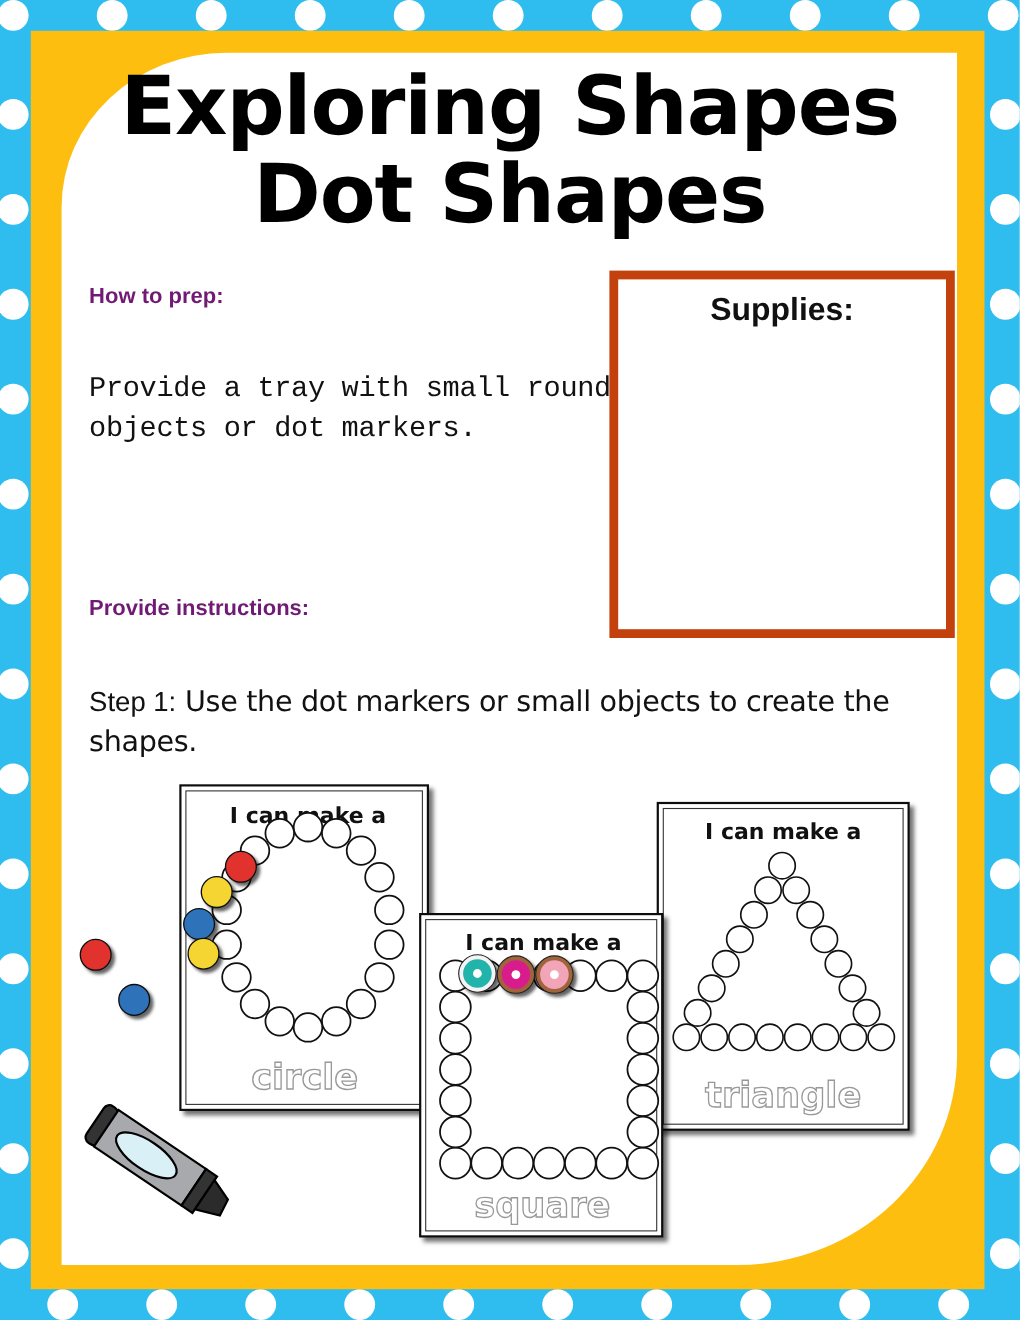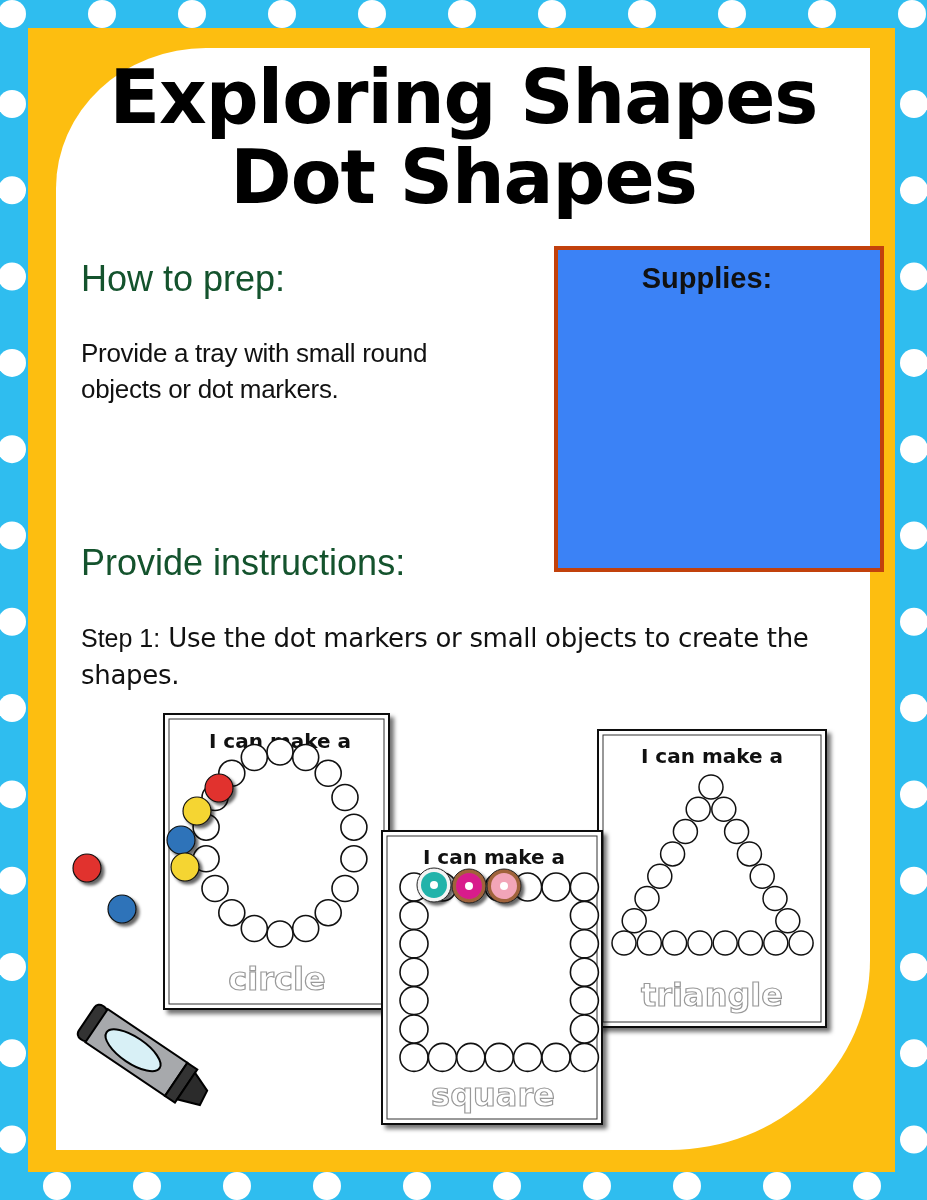--- a/index.html
+++ b/index.html
@@ -1,23 +1,23 @@
 <!DOCTYPE html>
 <html><head>
 <meta charset="utf-8">
 <style>
   html,body{margin:0;padding:0;}
   body{width:927px;height:1200px;position:relative;overflow:hidden;background:#2fbdef;font-family:"Liberation Sans",sans-serif;}
   .dots{position:absolute;left:0;top:0;width:927px;height:1200px;}
   .frame{position:absolute;left:28px;top:28px;width:867px;height:1144px;background:#fdbe10;}
   .panel{position:absolute;left:56px;top:48px;width:814px;height:1102px;background:#fff;border-top-left-radius:150px 140px;border-bottom-right-radius:200px 190px;}
   .title{position:absolute;left:0;top:57px;width:927px;text-align:center;font-family:"DejaVu Sans",sans-serif;font-weight:bold;font-size:74px;line-height:80px;letter-spacing:-1px;color:#000;}
-  .h2{position:absolute;font-family:"Liberation Sans",sans-serif;font-weight:normal;font-size:36px;color:#14532d;}
-  .body-text{position:absolute;font-family:Liberation Sans, sans-serif;font-weight:200;font-size:26px;line-height:36px;color:#111;letter-spacing:-0.3px;}
-  .supplies{position:absolute;left:554px;top:246px;width:298px;height:318px;border:4px solid #c2410c;background:#3b82f6;padding-left:24px;}
+  .h2{position:absolute;font-family:"Liberation Sans",sans-serif;font-weight:bold;font-size:20px;color:#701a75;}
+  .body-text{position:absolute;font-family:Liberation Mono, monospace;font-weight:200;font-size:26px;line-height:36px;color:#111;letter-spacing:-0.3px;}
+  .supplies{position:absolute;left:554px;top:246px;width:298px;height:318px;border:8px solid #c2410c;background:#ffffff;}
   .supplies .sh{position:absolute;left:0;width:298px;top:12px;text-align:center;font-family:"Liberation Sans",sans-serif;font-weight:bold;font-size:29px;color:#111;}
   .supplies ul{list-style:none;margin:0;padding:0;position:absolute;left:8px;top:64px;}
   .supplies li{font-family:"DejaVu Sans",sans-serif;font-size:20px;line-height:29px;color:#222;font-weight:200;letter-spacing:-0.4px;}
   .step{position:absolute;left:81px;top:620px;width:780px;font-family:"DejaVu Sans",sans-serif;font-size:26px;line-height:37px;color:#111;letter-spacing:-0.3px;}
   .step b{font-family:"Liberation Sans",sans-serif;font-weight:normal;font-size:25px;letter-spacing:0;}
   .art{position:absolute;left:0;top:0;width:927px;height:1200px;}
 </style>
 </head>
 <body>
 

